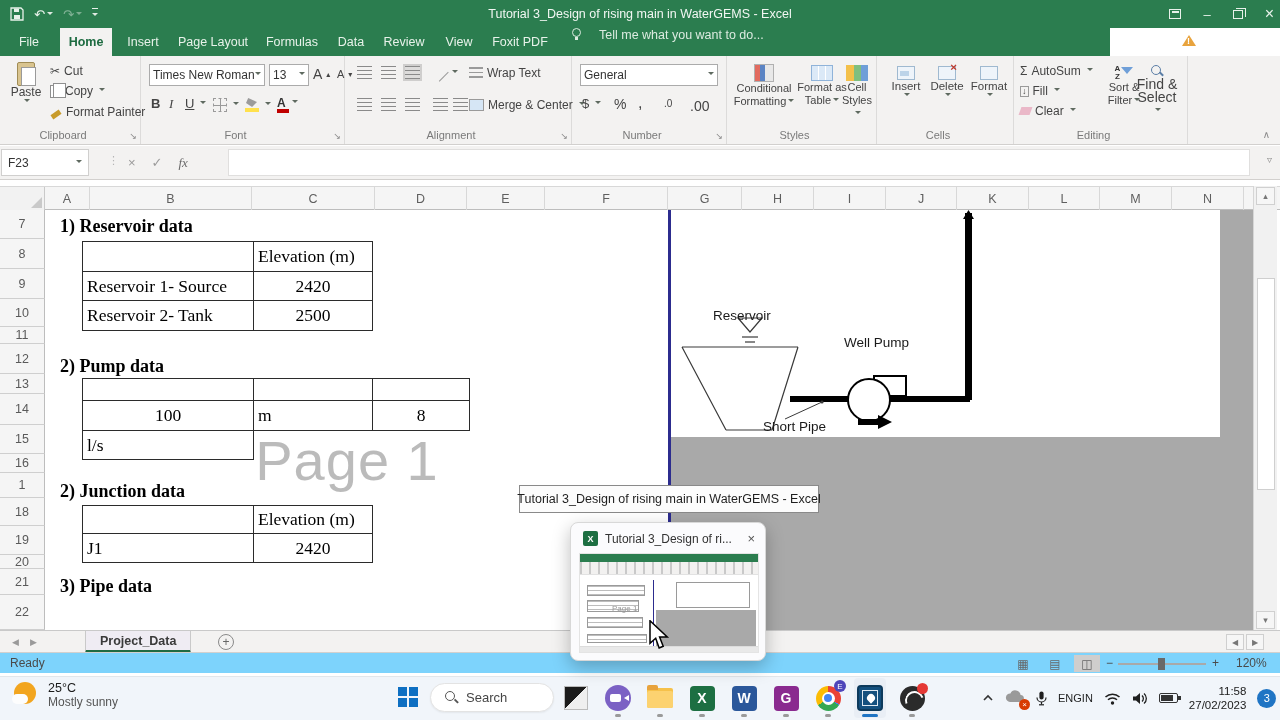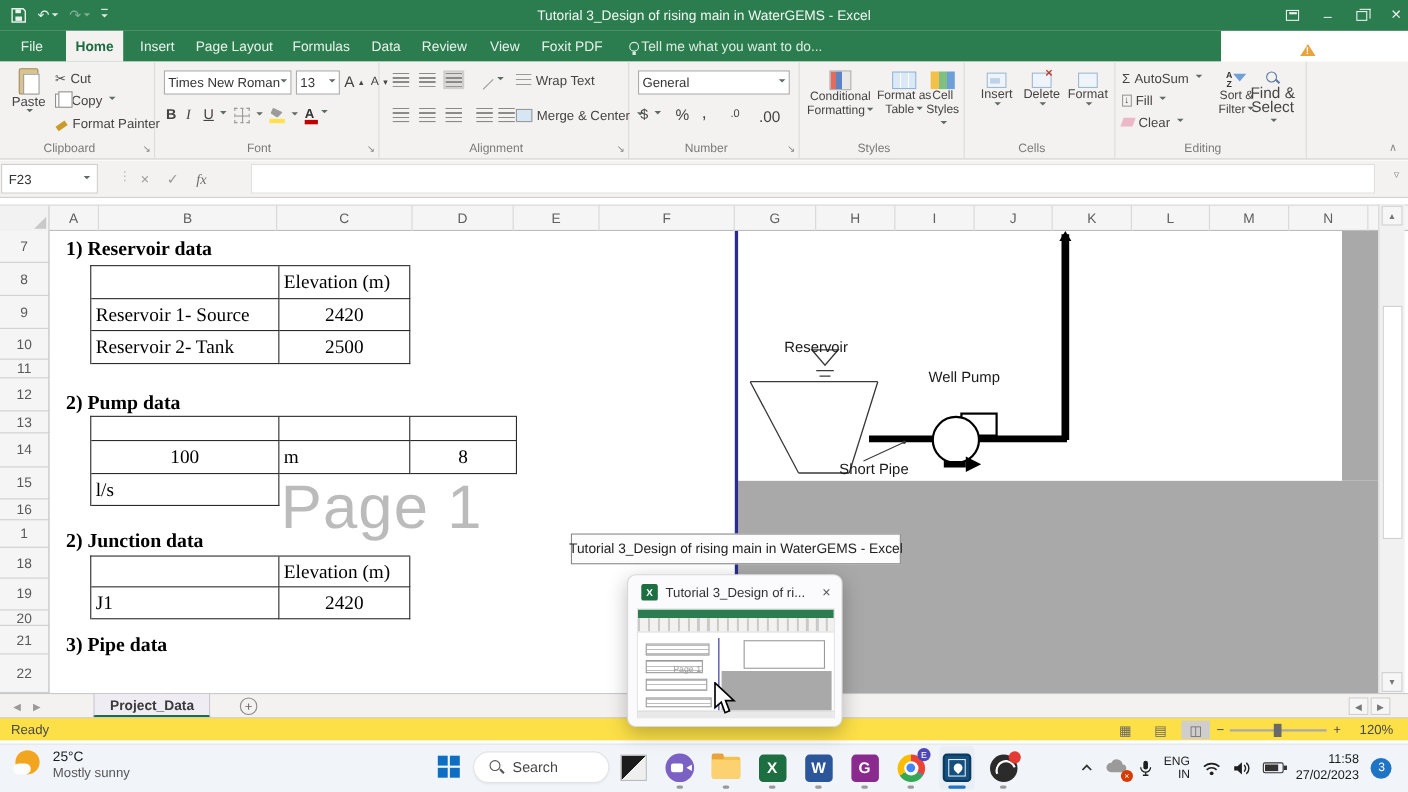--- a/index.html
+++ b/index.html
@@ -16,21 +16,21 @@
   .restore-ic:before{content:"";position:absolute;left:2px;top:-3px;width:9px;height:8px;border:1px solid #e8f1ea;border-bottom:none;border-left:none}
   .ribbondisp-ic{width:12px;height:10px;border:1px solid #e8f1ea;position:relative}
   .ribbondisp-ic:before{content:"";position:absolute;left:2px;top:1px;width:7px;height:2px;background:#e8f1ea}
   .tri{display:inline-block;width:0;height:0;border:3px solid transparent;border-top-color:#5f6a60;margin-left:2px;vertical-align:middle}
   .tri.w{border-top-color:#dfeae2}
   .dim{opacity:.45}
   
   .tabrow{position:absolute;left:0;top:28px;width:1110px;height:28px;background:#2b7d4f}
   .rtab{position:absolute;top:0;height:28px;display:flex;align-items:center;justify-content:center;color:#e8f2ea;font-size:12.5px;padding:0 4px}
   .rtab.active{background:#f3f2f1;color:#1d6b41;font-weight:bold}
-  .tellme{position:absolute;top:0;height:28px;display:flex;align-items:center;gap:2px;color:#dcebe0;font-size:12.5px}
+  .tellme{position:absolute;top:0;height:28px;display:flex;align-items:flex-start;gap:18px;color:#dcebe0;font-size:12.5px}
   .bulb{width:9px;height:9px;border:1.4px solid #dcebe0;border-radius:50%;position:relative}
   .bulb:after{content:"";position:absolute;left:2px;top:8px;width:3px;height:3px;background:#dcebe0}
   .warn-tri{width:0;height:0;border:7px solid transparent;border-bottom:11px solid #e8a33d;position:relative}
   .warn-tri span{position:absolute;left:-2px;top:1px;font-size:9px;color:#fff;font-weight:bold}
   .share{display:flex;align-items:center;gap:5px;color:#fff;font-size:12.5px}
   .person{width:8px;height:8px;border:1.4px solid #fff;border-radius:50%;position:relative}
   .person:after{content:"";position:absolute;left:-3px;top:8px;width:13px;height:6px;border:1.4px solid #fff;border-bottom:none;border-radius:6px 6px 0 0}
   
   .ribbon{position:absolute;left:0;top:56px;width:1280px;height:89px;background:#f3f2f1;border-bottom:1px solid #d2d0ce;font-size:12px;color:#444}
   .rgroup{position:absolute;top:0;height:88px;border-right:1px solid #dcdbda}
@@ -96,21 +96,21 @@
   .vscroll{position:absolute;left:1253px;top:186px;width:24px;height:444px;background:#f1f1f1;border-left:1px solid #d6d6d6}
   .varrow{position:absolute;left:2px;width:19px;height:18px;background:#f6f6f6;border:1px solid #d0d0d0;color:#777;font-size:9px;display:flex;align-items:center;justify-content:center}
   .vthumb{position:absolute;left:3px;top:92px;width:18px;height:212px;background:#fff;border:1px solid #cfcfcf}
   .hsarrow{position:absolute;top:3px;width:18px;height:16px;background:#f6f6f6;border:1px solid #cfcfcf;color:#777;font-size:8px;display:flex;align-items:center;justify-content:center}
   
   .tabbar{position:absolute;left:0;top:630px;width:1280px;height:22px;background:#f3f2f1;border-top:1px solid #c9c9c9;font-size:12.5px}
   .navarr{position:absolute;top:0;height:22px;display:flex;align-items:center;color:#9a9a9a;font-size:9px}
   .sheettab{position:absolute;left:85px;top:0;height:22px;padding:0 14px;background:#efecf3;border-right:1px solid #c9c9c9;border-left:1px solid #c9c9c9;border-bottom:3px solid #1f6b43;display:flex;align-items:center;font-weight:bold;color:#3a3a3a}
   .newsheet{position:absolute;left:218px;top:3px;width:16px;height:16px;border:1px solid #8a8a8a;border-radius:50%;display:flex;align-items:center;justify-content:center;color:#666;font-size:12px}
   
-  .statusbar{position:absolute;left:0;top:652px;width:1280px;height:21px;background:#fde047;border-top:1px solid #d2d0ce;font-size:12px;color:#4a4a4a}
+  .statusbar{position:absolute;left:0;top:652px;width:1280px;height:21px;background:#7dd3fc;border-top:1px solid #d2d0ce;font-size:12px;color:#4a4a4a}
   .viewbtn{position:absolute;top:2px;width:26px;height:17px;display:flex;align-items:center;justify-content:center;color:#666;font-size:12px}
   .viewbtn.sel{background:#cfcecd}
   .zoomtrack{position:absolute;top:10px;width:88px;height:2px;background:#a9a9a9}
   .zoomthumb{position:absolute;top:5px;width:7px;height:12px;background:#696969}
   
   .taskbar{position:absolute;left:0;top:676px;width:1280px;height:44px;background:#f1f5fa;border-top:1px solid #e2e6ea}
   .weather{position:absolute;left:12px;top:4px;display:flex;align-items:flex-start;gap:8px}
   .sun{width:28px;height:28px;position:relative}
   .sun:before{content:"";position:absolute;left:2px;top:1px;width:22px;height:22px;border-radius:50%;background:#f2a51f}
   .sun:after{content:"";position:absolute;left:0px;top:13px;width:16px;height:10px;border-radius:8px;background:#fdfdfd}
@@ -141,21 +141,21 @@
   .ebadge{position:absolute;right:-2px;top:2px;width:12px;height:12px;border-radius:50%;background:#4f46ba;color:#fff;font-size:8px;display:flex;align-items:center;justify-content:center;z-index:2}
   .wg-ic{width:26px;height:26px;border-radius:4px;background:#14507e;border:2px solid #0d3a5c;position:relative}
   .wg-ic:before{content:"";position:absolute;left:3px;top:3px;right:3px;bottom:3px;border:1.5px solid #dfe9f2}
   .wg-ic:after{content:"";position:absolute;left:8px;top:7px;width:8px;height:8px;background:#fff;border-radius:0 50% 50% 50%;transform:rotate(-135deg)}
   .obs-ic{width:25px;height:25px;border-radius:50%;background:#2b2b2b;position:relative}
   .obs-ic:before{content:"";position:absolute;left:5px;top:5px;width:15px;height:15px;border-radius:50%;border:2.5px solid #fff;border-right-color:transparent;border-bottom-color:transparent;transform:rotate(25deg)}
   .obs-ic:after{content:"";position:absolute;right:-3px;top:-3px;width:11px;height:11px;border-radius:50%;background:#e53935}
   .tray{position:absolute;left:982px;top:676px;height:44px;display:flex;align-items:center;gap:11px;color:#1f1f1f}
   .cloud-wrap{position:relative}
   .cloudbadge{position:absolute;right:-5px;bottom:-3px;width:11px;height:11px;border-radius:50%;background:#d83b01;color:#fff;font-size:8px;display:flex;align-items:center;justify-content:center}
-  .lang{display:flex;flex-direction:column;align-items:flex-end;font-size:11px;line-height:12px;color:#1f1f1f}
+  .lang{display:flex;flex-direction:row;align-items:flex-start;font-size:11px;line-height:12px;color:#1f1f1f}
   .clock{display:flex;flex-direction:column;align-items:flex-end;font-size:11.5px;line-height:14px;color:#1a1a1a}
   .badge3{width:19px;height:19px;border-radius:50%;background:#1f74c4;color:#fff;font-size:11px;display:flex;align-items:center;justify-content:center}
   .batt{width:19px;height:10px;border:1.3px solid #333;border-radius:2px;position:relative}
   .batt:before{content:"";position:absolute;right:-4px;top:2px;width:2.5px;height:4px;background:#333}
   .batt:after{content:"";position:absolute;left:1px;top:1px;width:12px;height:5.5px;background:#333}
   
   .tooltip{position:absolute;left:519px;top:485px;width:300px;height:28px;background:#fcfcfc;border:1px solid #8a8a8a;display:flex;align-items:center;justify-content:center;font-size:12.5px;color:#1f1f1f;z-index:20;white-space:nowrap}
   .preview{position:absolute;left:570px;top:522px;width:196px;height:139px;background:#fbfbfd;border:1px solid #d8d8d8;border-radius:8px;box-shadow:0 6px 18px rgba(0,0,0,.25);z-index:21}
   .pv-head{display:flex;align-items:center;gap:7px;padding:8px 10px 4px 12px;font-size:12px;color:#333}
   .pv-x{margin-left:auto;color:#555;font-size:13px}

